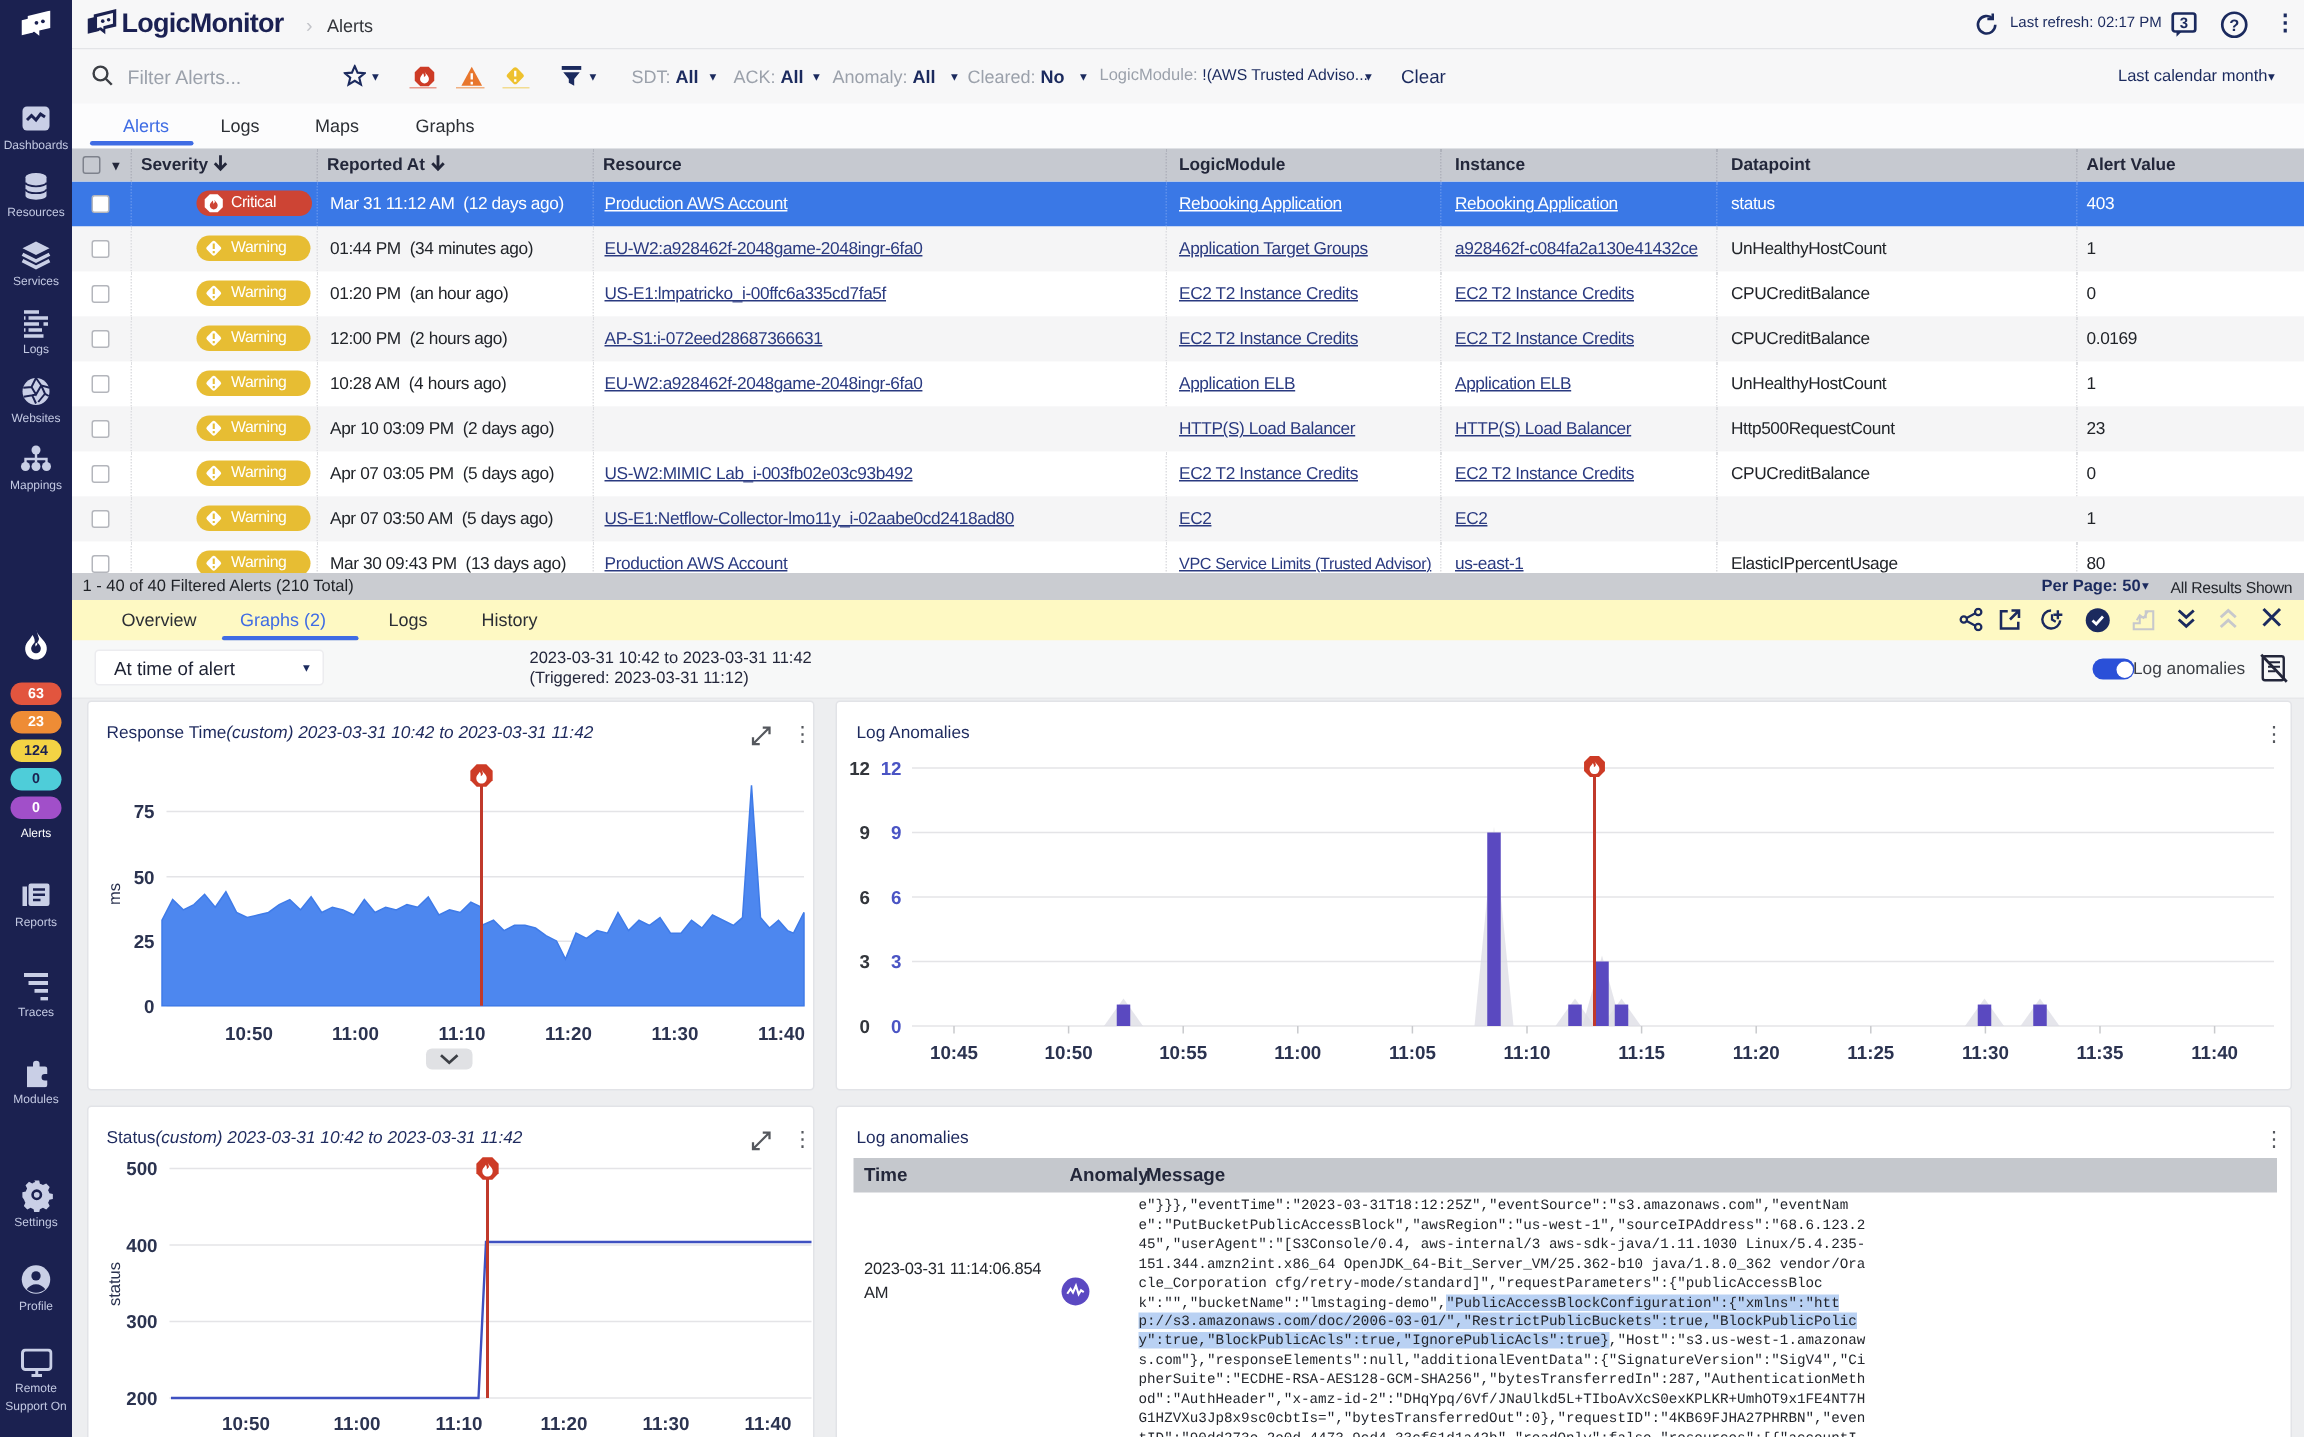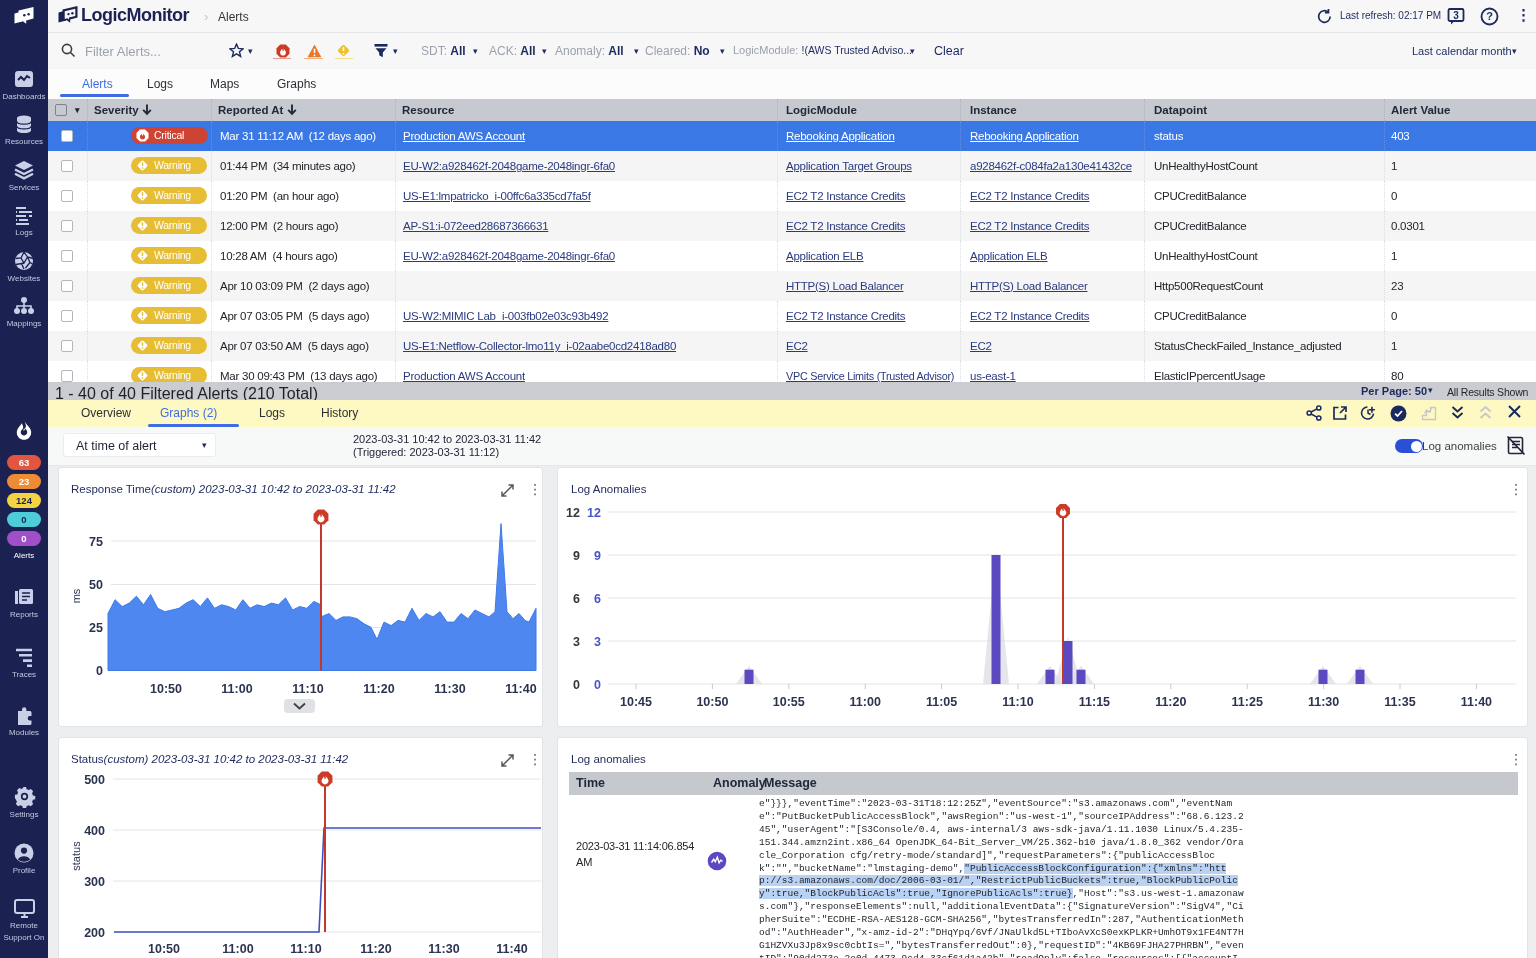--- a/index.html
+++ b/index.html
@@ -314,21 +314,21 @@
           <div class="pill" style="background:#e7bd33"><svg width="13" height="13" viewBox="0 0 14 14">
               <rect x="2.8" y="2.8" width="8.4" height="8.4" rx="1.6" fill="#fff" transform="rotate(45 7 7)"></rect>
               <path d="M7 3.6 v4 M7 8.9 v1.6" stroke="#e7bd33" stroke-width="1.5"></path>
             </svg><span class="pt">Warning</span></div>
         </div>
   <div class="tc" style="left:164px;width:184px;padding-left:8px">12:00 PM&nbsp; (2 hours ago)</div>
   <div class="tc" style="left:348px;width:382px;padding-left:7px"><a>AP-S1:i-072eed28687366631</a></div>
   <div class="tc" style="left:730px;width:183px;padding-left:8px"><a>EC2 T2 Instance Credits</a></div>
   <div class="tc" style="left:913px;width:184px;padding-left:9px"><a>EC2 T2 Instance Credits</a></div>
   <div class="tc" style="left:1097px;width:240px;padding-left:9px">CPUCreditBalance</div>
-  <div class="tc" style="left:1337px;width:151px;padding-left:6px;border-right:none">0.0301</div>
+  <div class="tc" style="left:1337px;width:151px;padding-left:6px;border-right:none">0.0169</div>
 </div>
 <div class="trow">
   <div class="tc" style="left:0;width:40px">
           <span class="cbx"></span>
         </div>
   <div class="tc" style="left:40px;width:124px">
           <div class="pill" style="background:#e7bd33"><svg width="13" height="13" viewBox="0 0 14 14">
               <rect x="2.8" y="2.8" width="8.4" height="8.4" rx="1.6" fill="#fff" transform="rotate(45 7 7)"></rect>
               <path d="M7 3.6 v4 M7 8.9 v1.6" stroke="#e7bd33" stroke-width="1.5"></path>
             </svg><span class="pt">Warning</span></div>
@@ -380,21 +380,20 @@
   <div class="tc" style="left:40px;width:124px">
           <div class="pill" style="background:#e7bd33"><svg width="13" height="13" viewBox="0 0 14 14">
               <rect x="2.8" y="2.8" width="8.4" height="8.4" rx="1.6" fill="#fff" transform="rotate(45 7 7)"></rect>
               <path d="M7 3.6 v4 M7 8.9 v1.6" stroke="#e7bd33" stroke-width="1.5"></path>
             </svg><span class="pt">Warning</span></div>
         </div>
   <div class="tc" style="left:164px;width:184px;padding-left:8px">Apr 07 03:50 AM&nbsp; (5 days ago)</div>
   <div class="tc" style="left:348px;width:382px;padding-left:7px"><a>US-E1:Netflow-Collector-lmo11y_i-02aabe0cd2418ad80</a></div>
   <div class="tc" style="left:730px;width:183px;padding-left:8px"><a>EC2</a></div>
   <div class="tc" style="left:913px;width:184px;padding-left:9px"><a>EC2</a></div>
-  <div class="tc" style="left:1097px;width:240px;padding-left:9px">StatusCheckFailed_Instance_adjusted</div>
   <div class="tc" style="left:1337px;width:151px;padding-left:6px;border-right:none">1</div>
 </div>
 <div class="trow">
   <div class="tc" style="left:0;width:40px">
           <span class="cbx"></span>
         </div>
   <div class="tc" style="left:40px;width:124px">
           <div class="pill" style="background:#e7bd33"><svg width="13" height="13" viewBox="0 0 14 14">
               <rect x="2.8" y="2.8" width="8.4" height="8.4" rx="1.6" fill="#fff" transform="rotate(45 7 7)"></rect>
               <path d="M7 3.6 v4 M7 8.9 v1.6" stroke="#e7bd33" stroke-width="1.5"></path>
@@ -402,21 +401,21 @@
         </div>
   <div class="tc" style="left:164px;width:184px;padding-left:8px">Mar 30 09:43 PM&nbsp; (13 days ago)</div>
   <div class="tc" style="left:348px;width:382px;padding-left:7px"><a>Production AWS Account</a></div>
   <div class="tc" style="left:730px;width:183px;padding-left:8px;font-size:10.8px"><a>VPC Service Limits (Trusted Advisor)</a></div>
   <div class="tc" style="left:913px;width:184px;padding-left:9px"><a>us-east-1</a></div>
   <div class="tc" style="left:1097px;width:240px;padding-left:9px">ElasticIPpercentUsage</div>
   <div class="tc" style="left:1337px;width:151px;padding-left:6px;border-right:none">80</div>
 </div>
 </div>
 <div class="pager">
-  <div style="position:absolute;left:7px;top:3px;font-size:16px;color:#1e2126">1 - 40 of 40 Filtered Alerts (210 Total)</div>
+  <div style="position:absolute;left:7px;top:3px;font-size:11px;color:#1e2126">1 - 40 of 40 Filtered Alerts (210 Total)</div>
   <div style="position:absolute;left:1313px;top:3px;font-size:11px;font-weight:bold;color:#1b2a5e">Per Page: 50</div>
   <div class="caret" style="position:absolute;left:1380px;top:3px">▾</div>
   <div style="position:absolute;left:1399px;top:3.5px;font-size:10.5px;letter-spacing:-0.2px;color:#23262c">All Results Shown</div>
 </div>
 <div class="dtabs">
   <div class="dtab" style="left:33px">Overview</div>
   <div class="dtab active" style="left:112px">Graphs (2)</div>
   <div class="dtab" style="left:211px">Logs</div>
   <div class="dtab" style="left:273px">History</div>
   <div style="position:absolute;left:100px;top:24px;width:91px;height:3px;background:#3f6ce4;border-radius:2px"></div>

